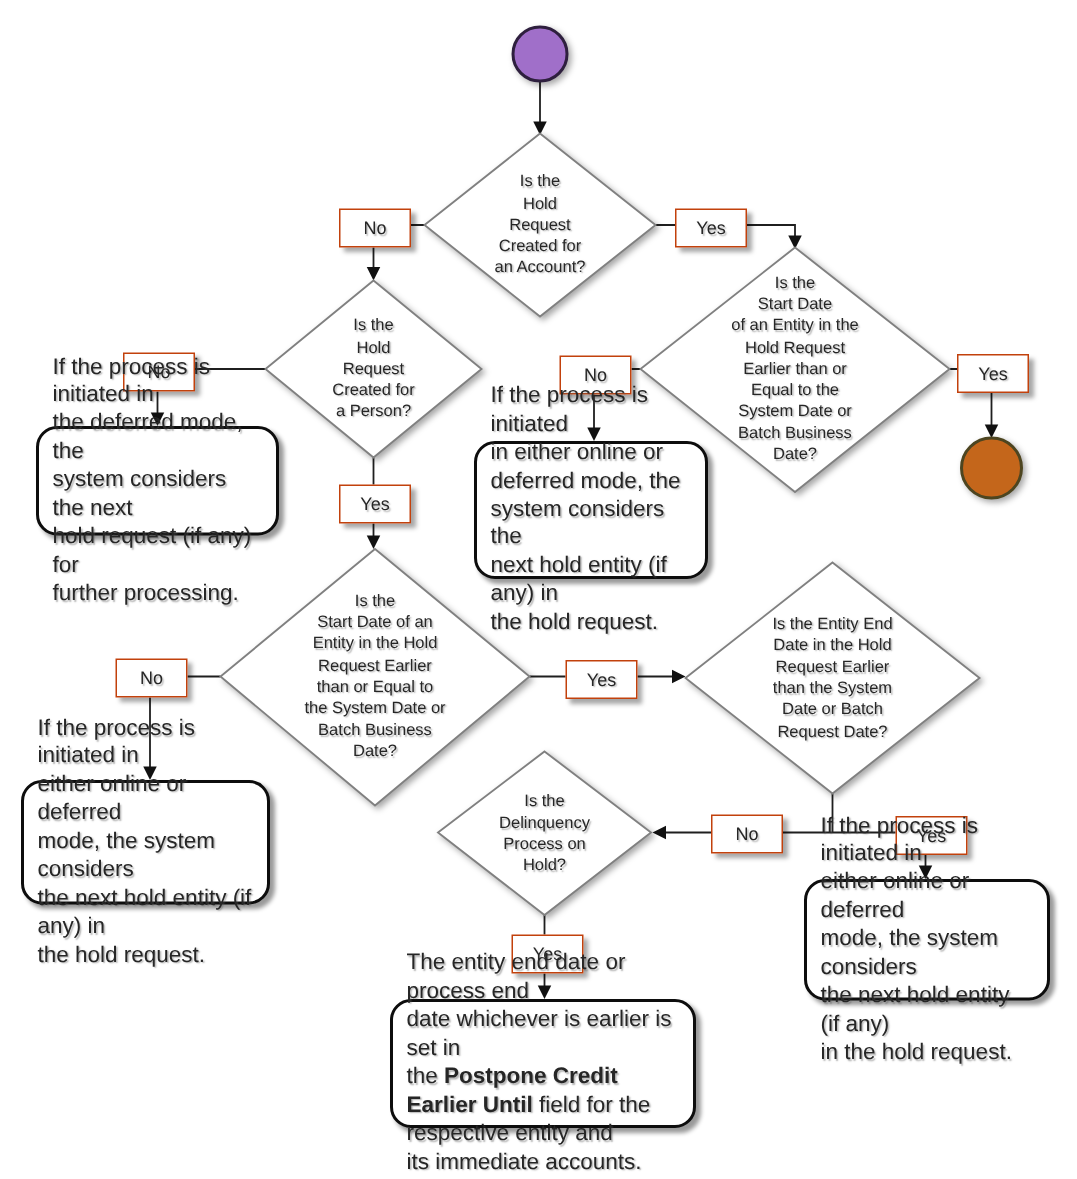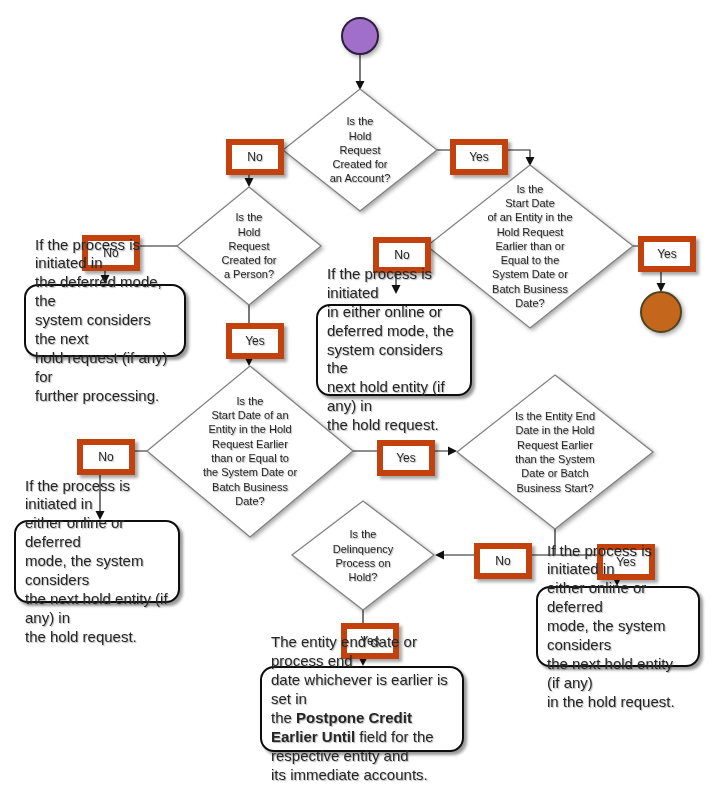--- a/index.html
+++ b/index.html
@@ -10,21 +10,21 @@
   #wires{position:absolute;left:0;top:0;z-index:1;}
   .shape-shadow{filter:drop-shadow(2px 2.5px 2px rgba(0,0,0,0.35));}
   .node-text{
     position:absolute;z-index:3;display:flex;align-items:center;justify-content:center;
     text-align:center;white-space:pre-line;font-size:11px;line-height:1.3;
     color:#262626;text-shadow:1px 1px 1px rgba(90,90,90,0.45);
     pointer-events:none;
   }
   .edge-label{
     position:absolute;z-index:2;width:46px;height:24px;background:#ffffff;
-    border:6px solid #c2410c;box-shadow:3px 3px 3px rgba(0,0,0,0.35);
+    border:1px solid #c2410c;box-shadow:3px 3px 3px rgba(0,0,0,0.35);
     display:flex;align-items:center;justify-content:center;
     font-size:12px;color:#262626;text-shadow:1px 1px 1px rgba(90,90,90,0.4);
   }
   .process-box{
     position:absolute;z-index:2;background:#ffffff;border:2px solid #0d0d0d;
     border-radius:14px;box-shadow:3px 3px 3px rgba(0,0,0,0.4);
     display:flex;align-items:center;justify-content:flex-start;
     padding:4px 9px;box-sizing:border-box;
     font-size:15px;line-height:1.26;white-space:pre-line;text-align:left;
     color:#262626;text-shadow:1px 1px 1px rgba(90,90,90,0.45);
@@ -105,21 +105,21 @@
 Request Earlier
 than or Equal to
 the System Date or
 Batch Business
 Date?</div>
   <div class="node-text" style="left:492px;top:405px;width:126px;height:94px;">Is the Entity End
 Date in the Hold
 Request Earlier
 than the System
 Date or Batch
-Business Start?</div>
+Request Date?</div>
   <div class="node-text" style="left:310px;top:519px;width:106px;height:74px;">Is the
 Delinquency
 Process on
 Hold?</div>
 
   <div class="edge-label" style="left:226px;top:139px;">No</div>
   <div class="edge-label" style="left:450px;top:139px;">Yes</div>
   <div class="edge-label" style="left:82px;top:235px;">No</div>
   <div class="edge-label" style="left:226px;top:323px;">Yes</div>
   <div class="edge-label" style="left:373px;top:237px;">No</div>
@@ -128,21 +128,21 @@
   <div class="edge-label" style="left:377px;top:440px;">Yes</div>
   <div class="edge-label" style="left:474px;top:543px;">No</div>
   <div class="edge-label" style="left:597px;top:544px;">Yes</div>
   <div class="edge-label" style="left:341px;top:623px;">Yes</div>
 
   <div class="process-box" style="left:24px;top:284px;width:162px;height:73px;">If the process is initiated in
 the deferred mode, the
 system considers the next
 hold request (if any) for
 further processing.</div>
-  <div class="process-box" style="left:316px;top:304px;width:156px;height:92px;">If the process is initiated
+  <div class="process-box" style="left:316px;top:294px;width:156px;height:92px;">If the process is initiated
 in either online or
 deferred mode, the
 system considers the
 next hold entity (if any) in
 the hold request.</div>
   <div class="process-box" style="left:14px;top:520px;width:166px;height:83px;">If the process is initiated in
 either online or deferred
 mode, the system considers
 the next hold entity (if any) in
 the hold request.</div>

